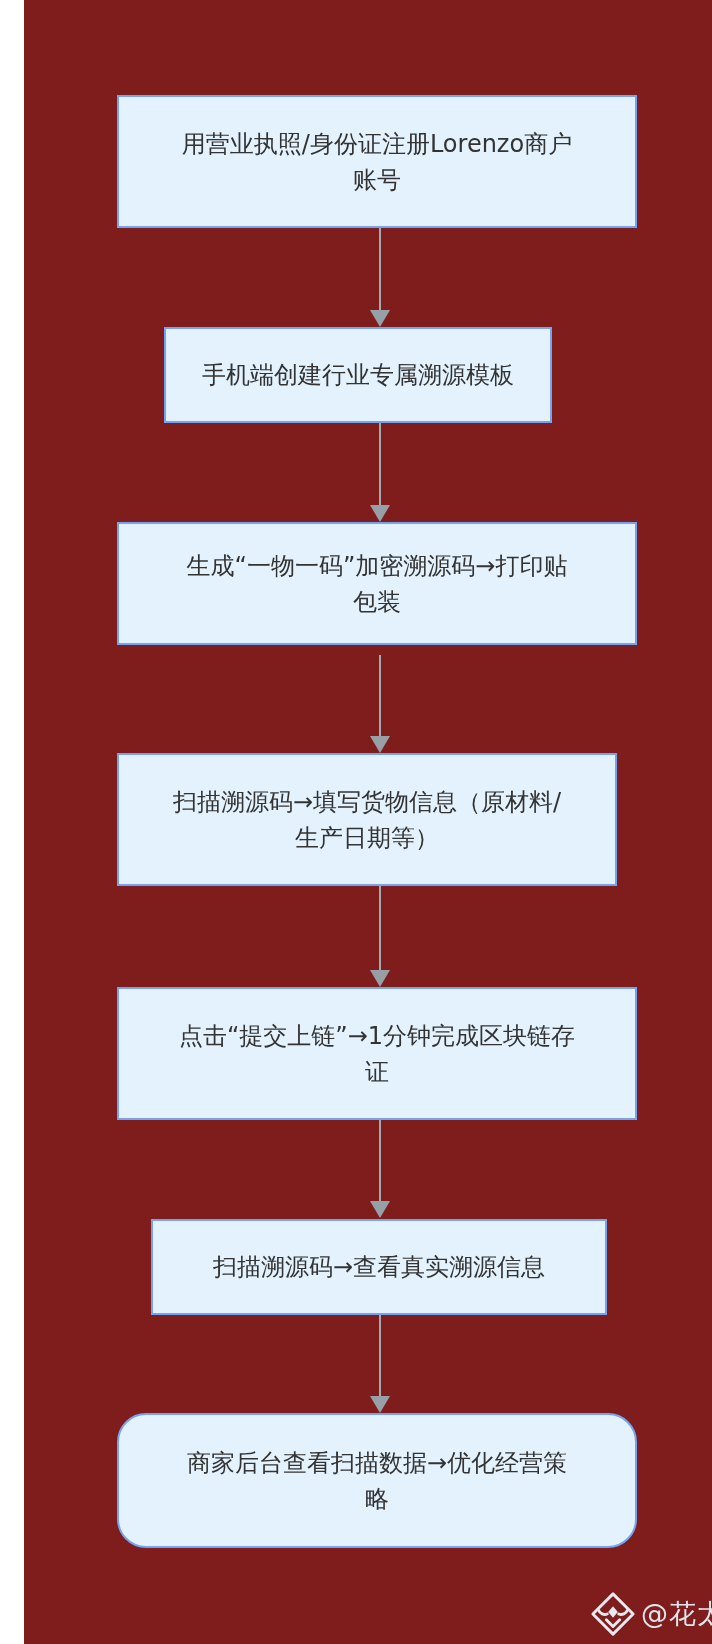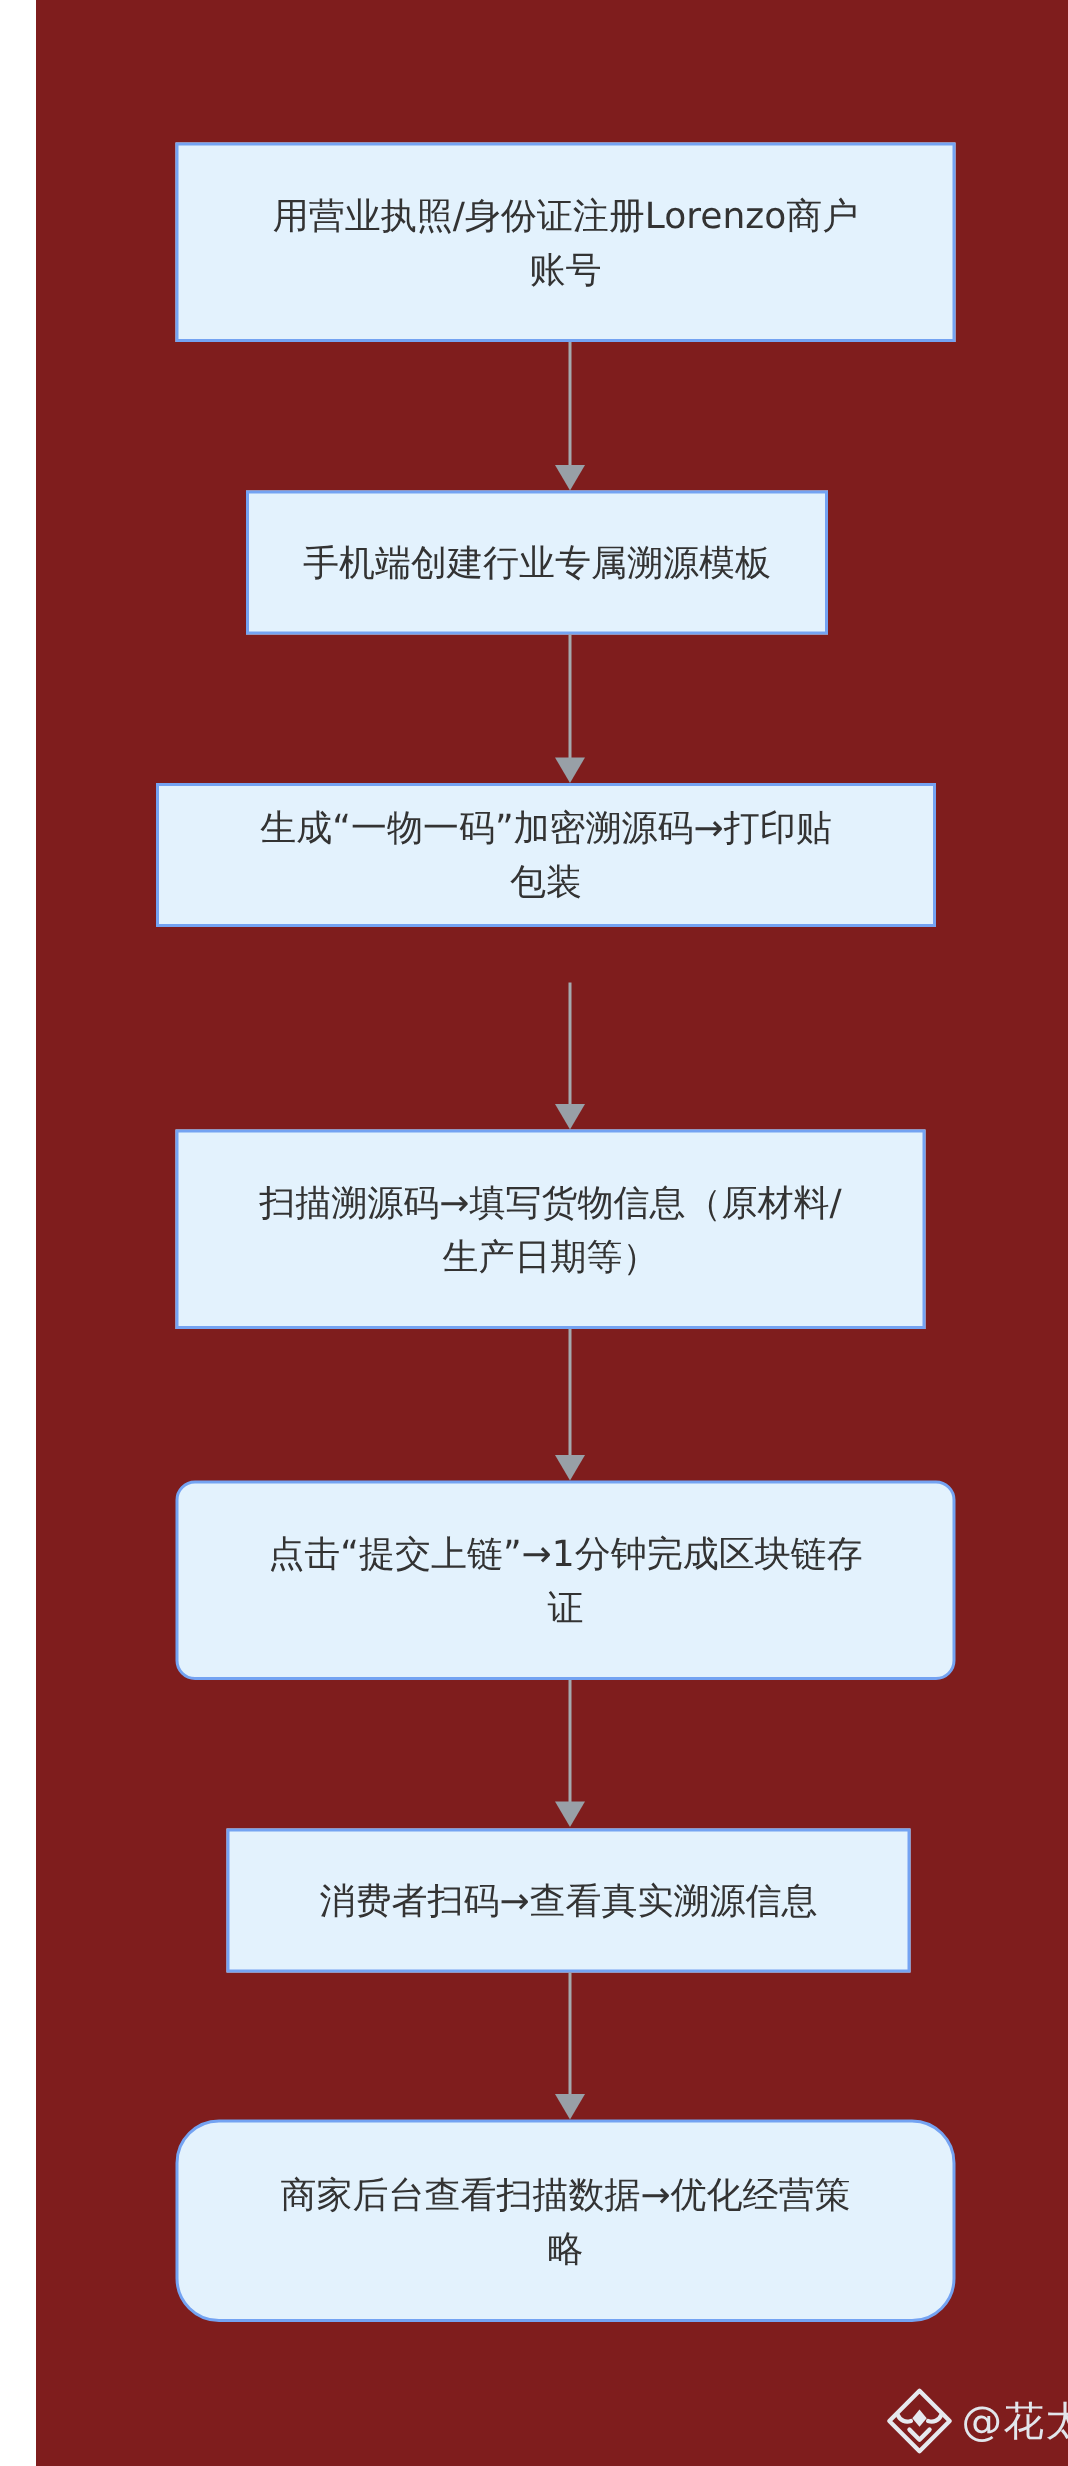--- a/index.html
+++ b/index.html
@@ -29,23 +29,23 @@
   .flow-box .box-text {
     display: block;
     white-space: pre-line;
     color: #333333;
     font-size: 24px;
     line-height: 36px;
     padding: 0 20px;
   }
   .box1 { left: 93px;  top: 95px;   width: 520px; height: 133px; }
   .box2 { left: 140px; top: 327px;  width: 388px; height: 96px;  }
-  .box3 { left: 80px;  top: 522px;  width: 520px; height: 96px; text-align: center; }
+  .box3 { left: 93px;  top: 522px;  width: 520px; height: 123px; text-align: center; }
   .box4 { left: 93px;  top: 753px;  width: 500px; height: 133px; }
-  .box5 { left: 93px;  top: 987px;  width: 520px; height: 133px; border-radius: 13px; }
+  .box5 { left: 93px;  top: 987px;  width: 520px; height: 133px; }
   .box6 { left: 127px; top: 1219px; width: 456px; height: 96px;  }
   .box7 { left: 93px;  top: 1413px; width: 520px; height: 135px; border-radius: 29px; }
 
   .arrow {
     position: absolute;
     width: 22px;
     left: 345px;
   }
   .arrow-line {
     position: absolute;
@@ -136,21 +136,21 @@
     <span class="box-text">点击“提交上链”→1分钟完成区块链存
 证</span>
   </div>
 
   <div class="arrow arrow5">
     <div class="arrow-line"></div>
     <div class="arrow-head"></div>
   </div>
 
   <div class="flow-box box6">
-    <span class="box-text">消费者扫码→查看真实溯源信息</span>
+    <span class="box-text">扫描溯源码→查看真实溯源信息</span>
   </div>
 
   <div class="arrow arrow6">
     <div class="arrow-line"></div>
     <div class="arrow-head"></div>
   </div>
 
   <div class="flow-box box7">
     <span class="box-text">商家后台查看扫描数据→优化经营策
 略</span>

